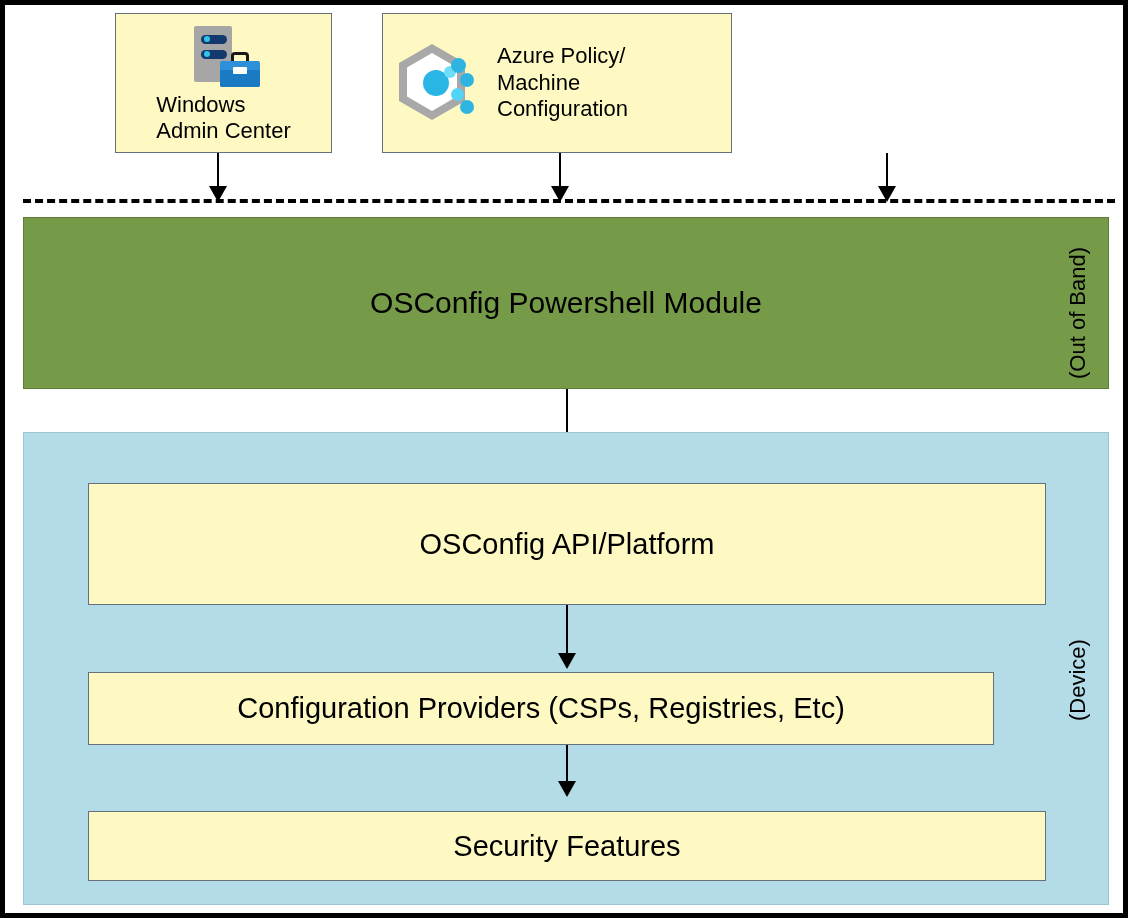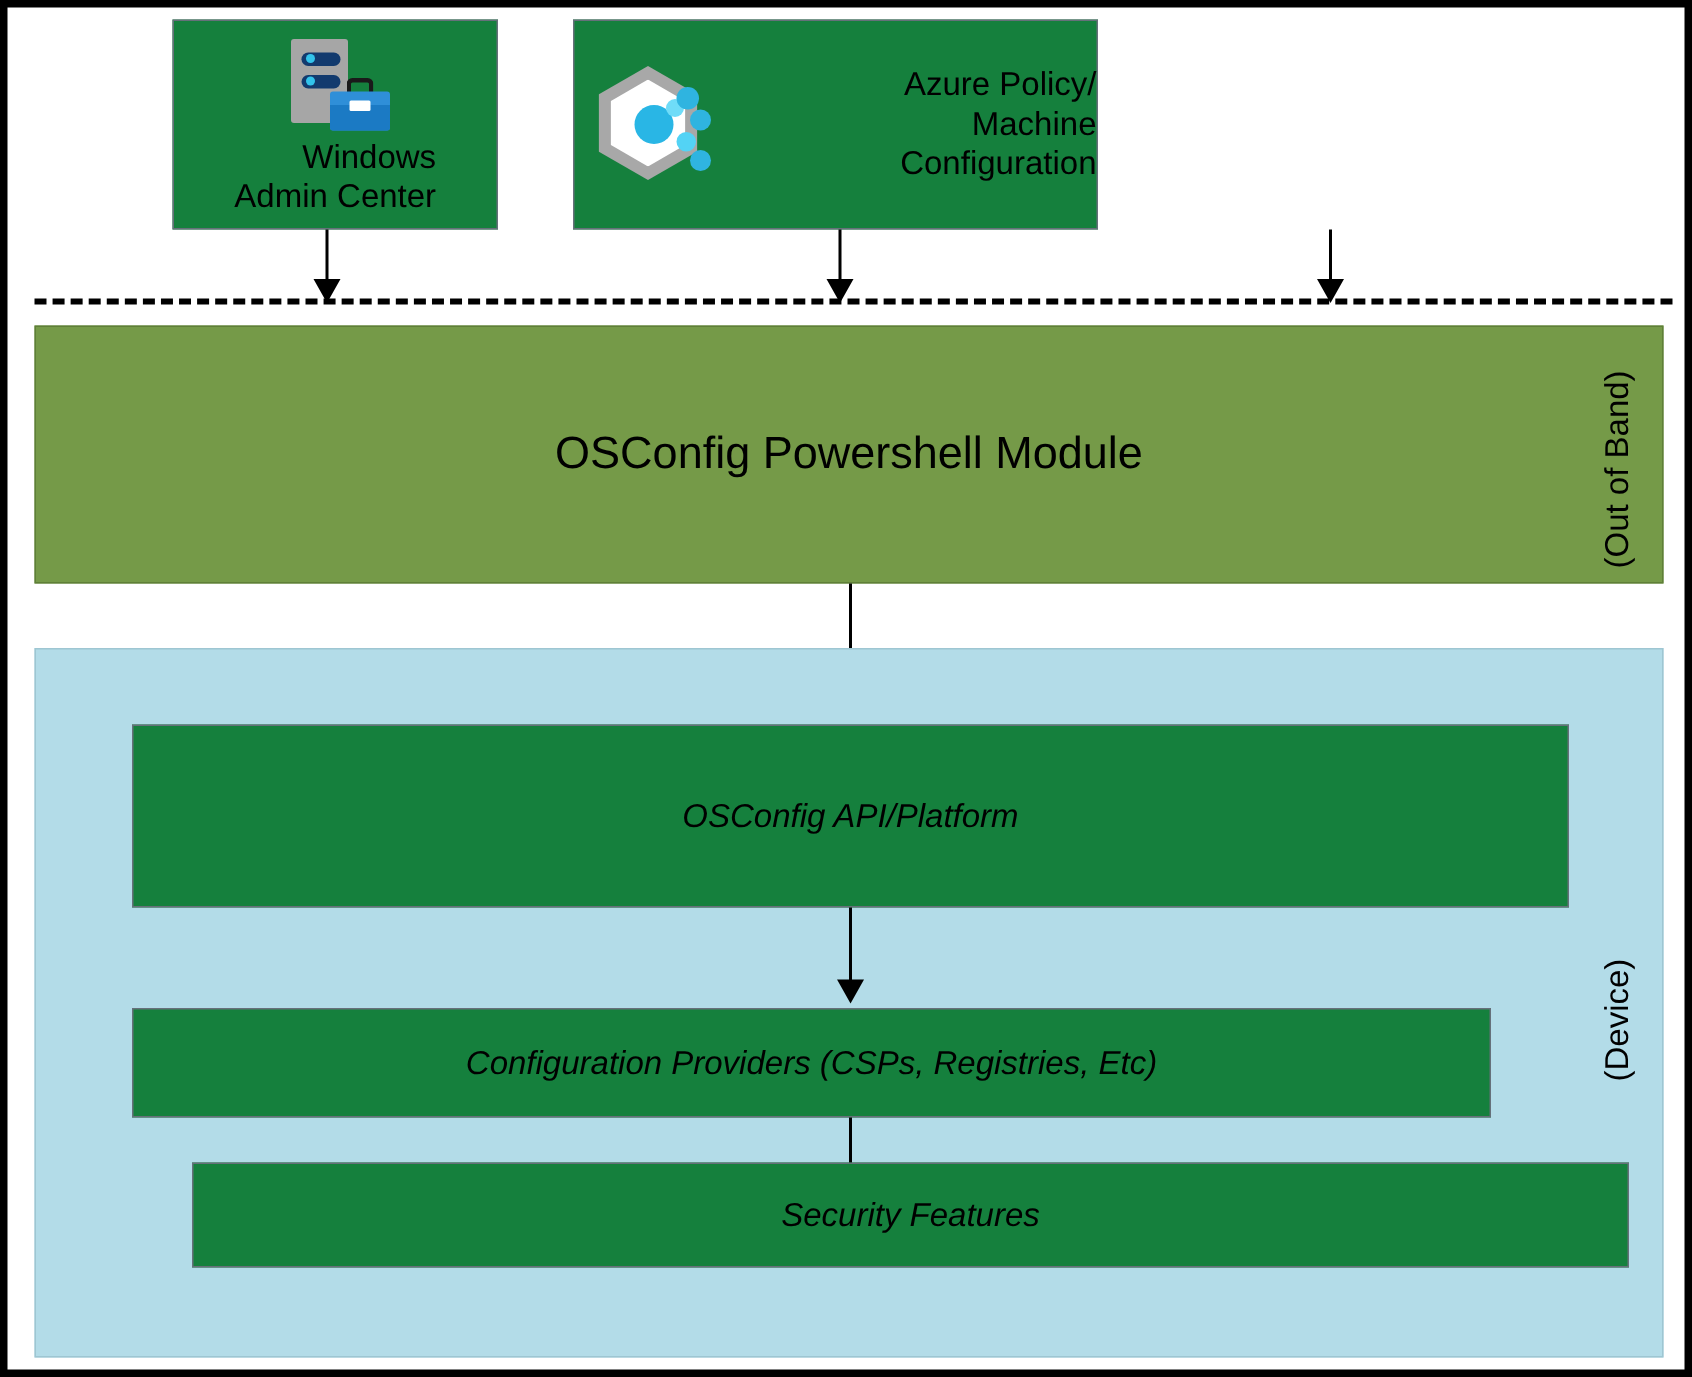--- a/index.html
+++ b/index.html
@@ -16,26 +16,26 @@
     width: 1128px;
     height: 918px;
     background: #ffffff;
     border: 5px solid #000000;
     overflow: hidden;
   }
 
   
   .node {
     position: absolute;
-    background: #15803d;
+    background: #fef9c3;
     border: 1px solid #66707a;
     display: flex;
     align-items: center;
     justify-content: center;
-    text-align: right;
+    text-align: left;
     color: #000000;
   }
 
   
   .src-box {
     font-size: 22px;
     line-height: 1.2;
     flex-direction: column;
   }
   .src-box.with-side { flex-direction: row; }
@@ -77,21 +77,21 @@
     position: absolute;
     font-size: 22px;
     color: #000000;
     writing-mode: vertical-rl;
     transform: rotate(180deg);
     white-space: nowrap;
     line-height: 1;
   }
 
   
-  .inner-box { font-size: 22px; font-style: italic; }
+  .inner-box { font-size: 29px; }
 
   
   .conn {
     position: absolute;
     background: #000000;
     width: 2px;
   }
   .arrow-head {
     position: absolute;
     width: 0;
@@ -277,17 +277,17 @@
   <div class="conn" style="left:561px; top:600px; height:52px;"></div>
   <div class="arrow-head" style="left:553px; top:648px;"></div>
 
   <div class="node inner-box" style="left:83px; top:667px; width:906px; height:73px;">
     <span>Configuration Providers (CSPs, Registries, Etc)</span>
   </div>
 
   <div class="conn" style="left:561px; top:740px; height:42px;"></div>
   <div class="arrow-head" style="left:553px; top:776px;"></div>
 
-  <div class="node inner-box" style="left:83px; top:770px; width:958px; height:70px;margin-left:40px;">
+  <div class="node inner-box" style="left:83px; top:806px; width:958px; height:70px;">
     <span>Security Features</span>
   </div>
 
 </div>
 
 </body></html>

